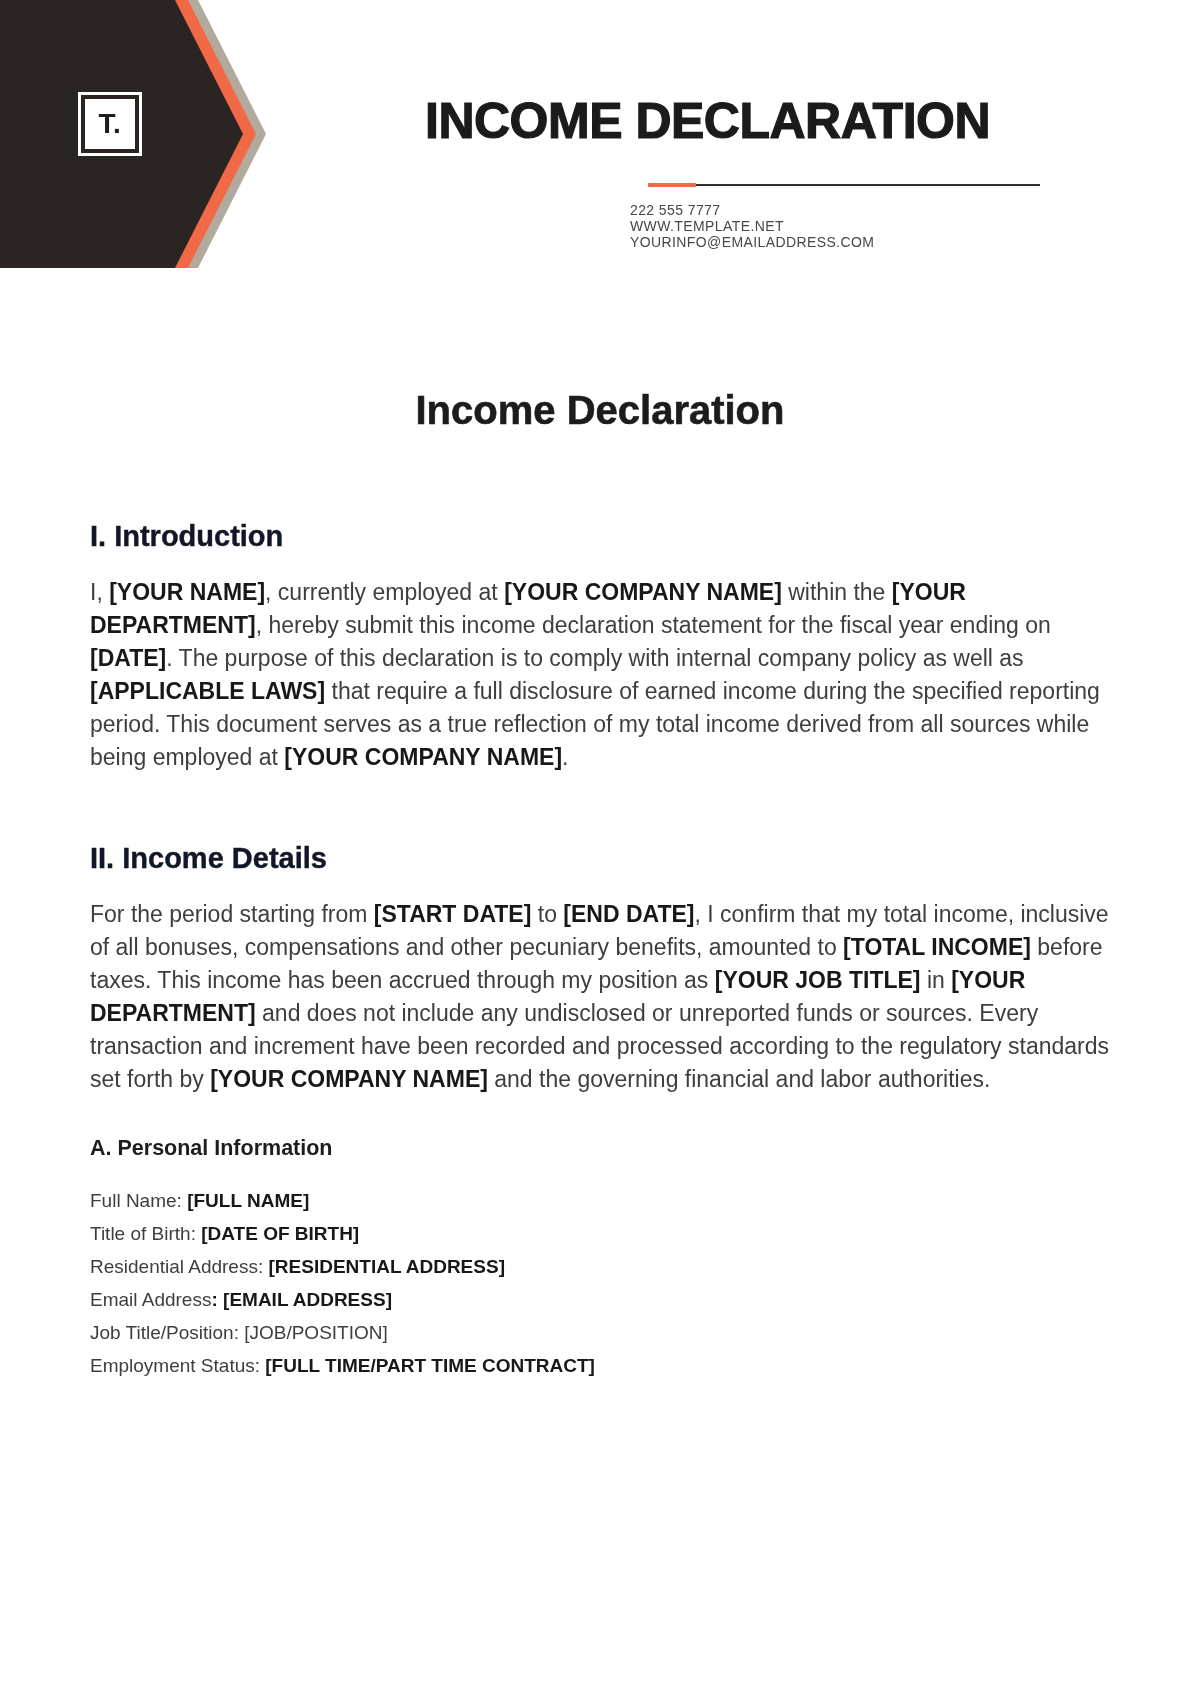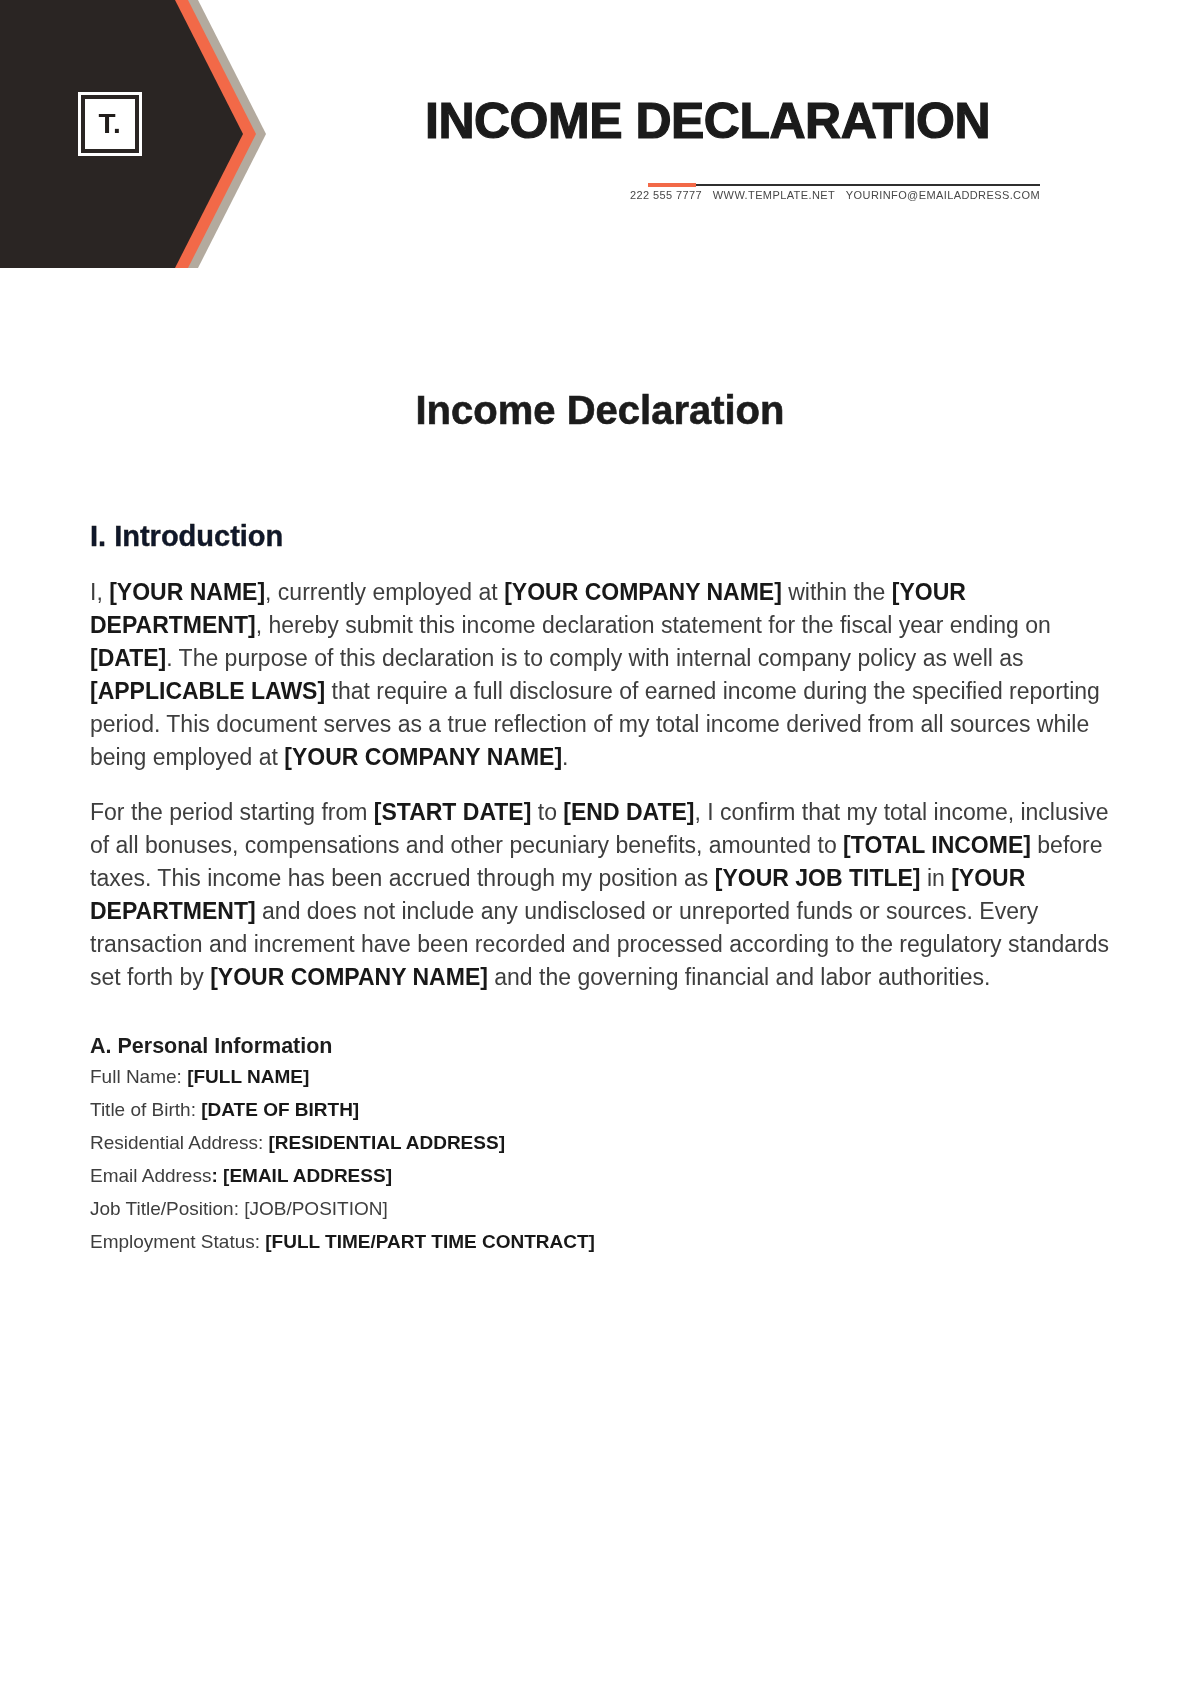--- a/index.html
+++ b/index.html
@@ -55,24 +55,25 @@
   .rule{
     position:absolute;left:648px;top:184px;
     width:392px;height:2px;background:#2f2f2f;
   }
   .rule-accent{
     position:absolute;left:0;top:-1px;
     width:48px;height:4px;background:#f26948;
     display:block;
   }
   .contact-row{
-    position:absolute;left:630px;top:189px;width:410px;
+    position:absolute;left:630px;top:202px;width:410px;
     display:flex;justify-content:space-between;
-    font-size:11px;color:#474747;letter-spacing:0.4px;
+    font-size:14px;color:#474747;letter-spacing:0.4px;
     white-space:nowrap;
+    flex-direction:column;
   }
 
   
   .doc{position:absolute;top:268px;left:0;width:1200px;padding:0 90px;box-sizing:border-box;}
   .doc-title{
     margin:118px 0 0 0;
     text-align:center;
     font-size:40px;line-height:48px;
     font-weight:bold;color:#1c1c1c;
     -webkit-text-stroke:0.6px #1c1c1c;
@@ -89,21 +90,21 @@
     font-size:23px;line-height:33px;color:#3e3e3e;
   }
   .sub-h{
     margin:38px 0 0 0;
     font-size:21.5px;line-height:28px;
     font-weight:bold;color:#1d1d1d;
   }
   .info-line{
     font-size:19px;line-height:33px;color:#3e3e3e;
   }
-  #sections .sub-h + .info-line{}
+  #sections .sub-h + .info-line{margin-top:22px;}
   .b{font-weight:bold;color:#181818;}
 </style>
 </head>
 <body>
 
 <div class="page">
 
   <header class="letterhead">
     <div class="logo-shape tan"></div>
     <div class="logo-shape orange"></div>
@@ -121,20 +122,21 @@
       <span>WWW.TEMPLATE.NET</span>
       <span>YOURINFO@EMAILADDRESS.COM</span>
     </div>
   </header>
 
   <main class="doc">
     <h2 class="doc-title">Income Declaration</h2>
     <div id="sections">
         <h2 class="sec-h">I. Introduction</h2>
         <p class="para"><span>I, </span><span class="b">[YOUR NAME]</span><span>, currently employed at </span><span class="b">[YOUR COMPANY NAME]</span><span> within the </span><span class="b">[YOUR DEPARTMENT]</span><span>, hereby submit this income declaration statement for the fiscal year ending on </span><span class="b">[DATE]</span><span>. The purpose of this declaration is to comply with internal company policy as well as </span><span class="b">[APPLICABLE LAWS]</span><span> that require a full disclosure of earned income during the specified reporting period. This document serves as a true reflection of my total income derived from all sources while being employed at </span><span class="b">[YOUR COMPANY NAME]</span><span>.</span></p>
+        <h2 class="sec-h">II. Income Details</h2>
         <p class="para"><span>For the period starting from </span><span class="b">[START DATE]</span><span> to </span><span class="b">[END DATE]</span><span>, I confirm that my total income, inclusive of all bonuses, compensations and other pecuniary benefits, amounted to </span><span class="b">[TOTAL INCOME]</span><span> before taxes. This income has been accrued through my position as </span><span class="b">[YOUR JOB TITLE]</span><span> in </span><span class="b">[YOUR DEPARTMENT]</span><span> and does not include any undisclosed or unreported funds or sources. Every transaction and increment have been recorded and processed according to the regulatory standards set forth by </span><span class="b">[YOUR COMPANY NAME]</span><span> and the governing financial and labor authorities.</span></p>
         <h3 class="sub-h">A. Personal Information</h3>
         <div class="info-line"><span>Full Name: </span><span class="b">[FULL NAME]</span></div>
         <div class="info-line"><span>Title of Birth: </span><span class="b">[DATE OF BIRTH]</span></div>
         <div class="info-line"><span>Residential Address: </span><span class="b">[RESIDENTIAL ADDRESS]</span></div>
         <div class="info-line"><span>Email Address</span><span class="b">: [EMAIL ADDRESS]</span></div>
         <div class="info-line"><span>Job Title/Position: [JOB/POSITION]</span></div>
         <div class="info-line"><span>Employment Status: </span><span class="b">[FULL TIME/PART TIME CONTRACT]</span></div>
       </div>
   </main>

